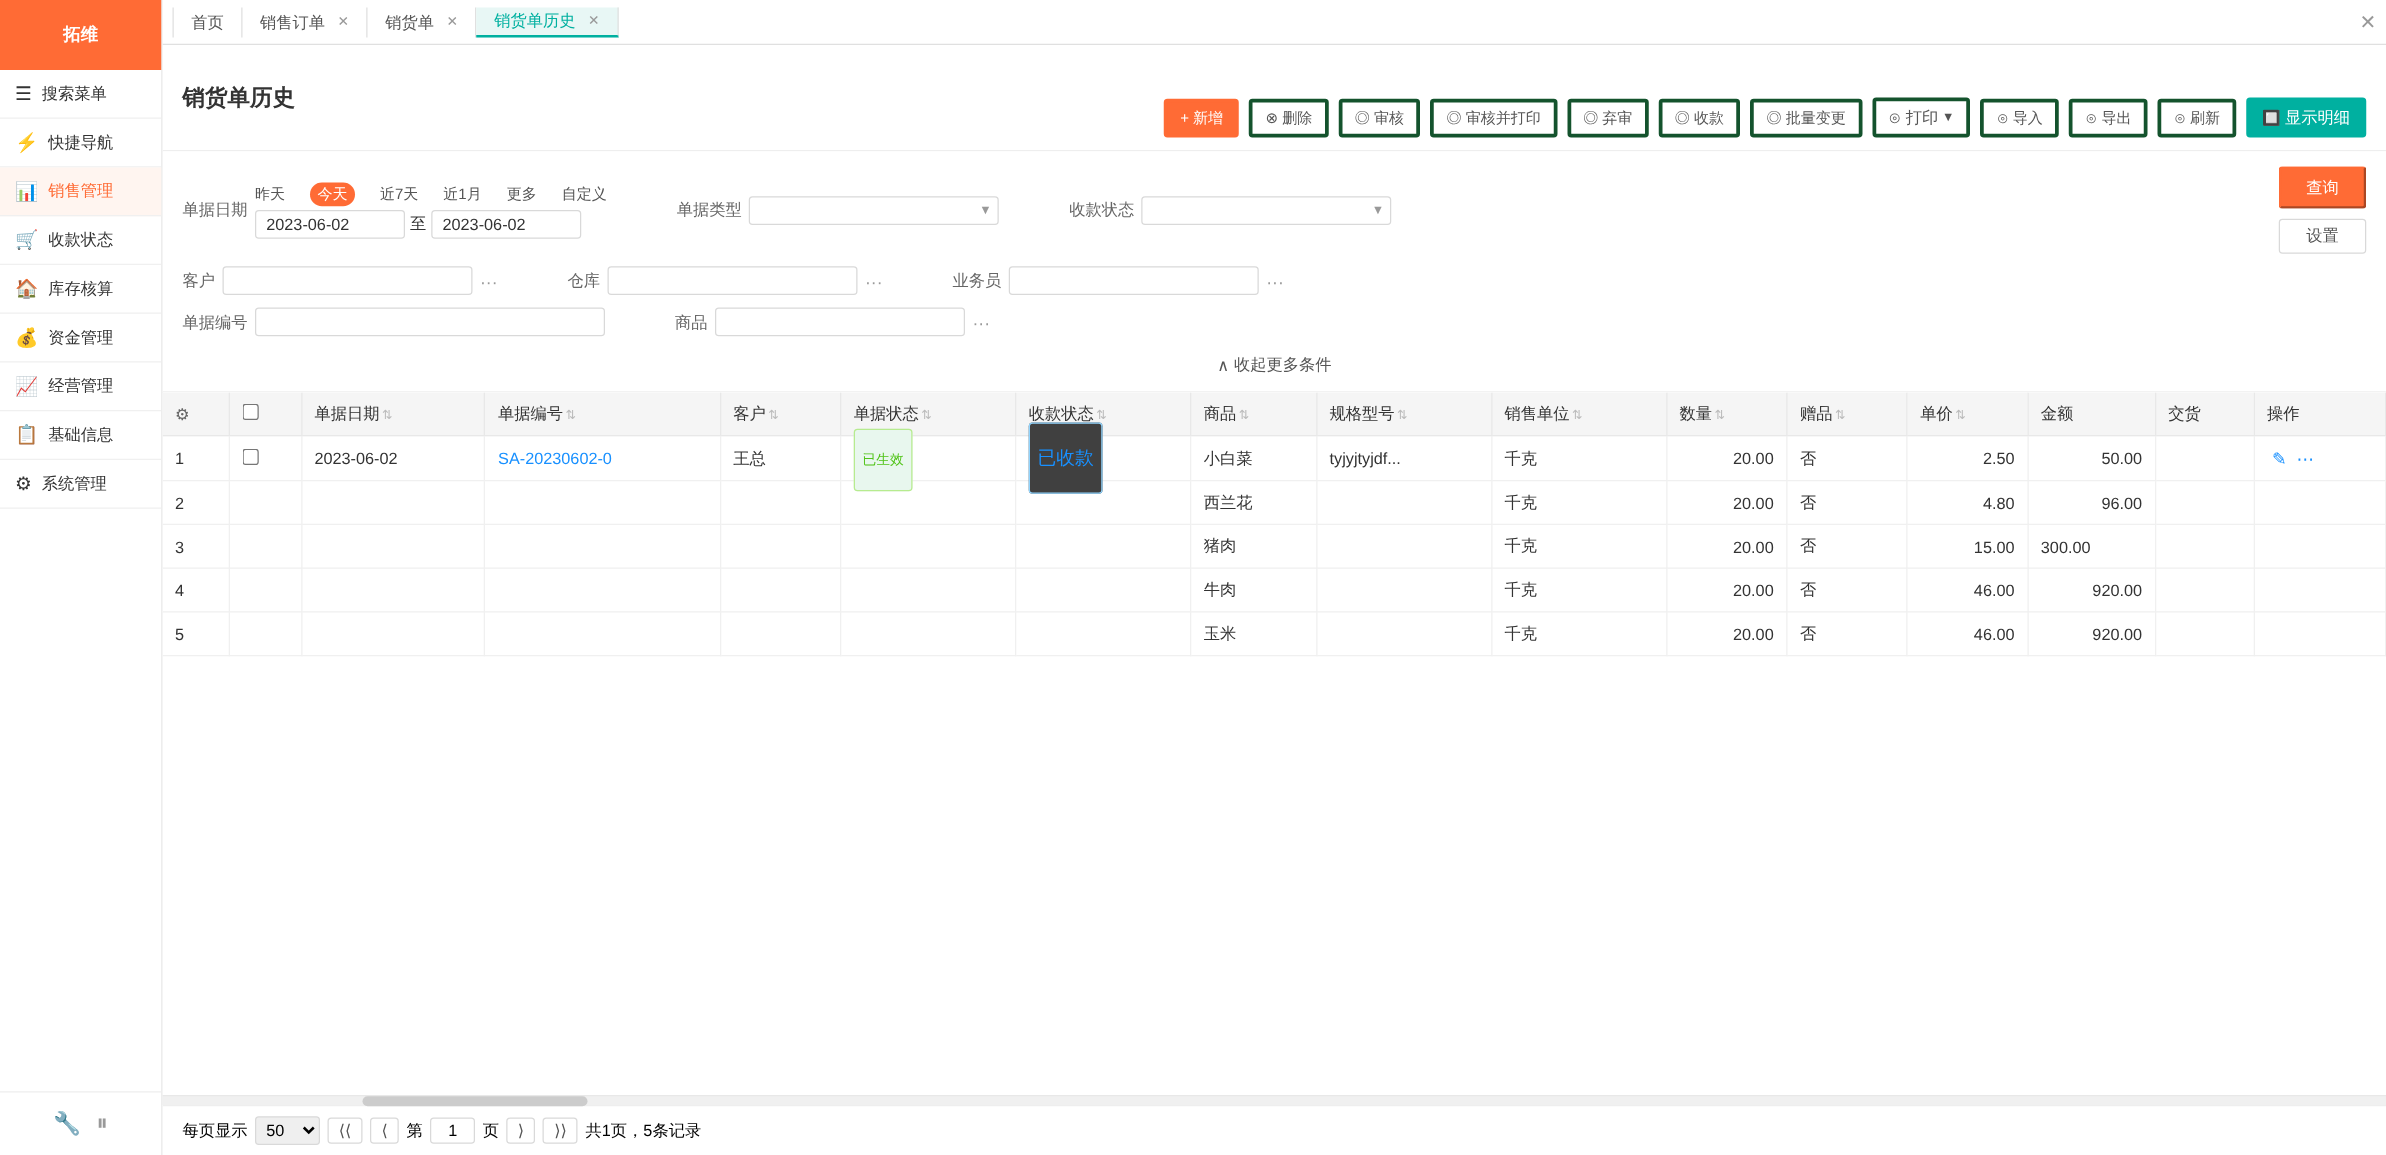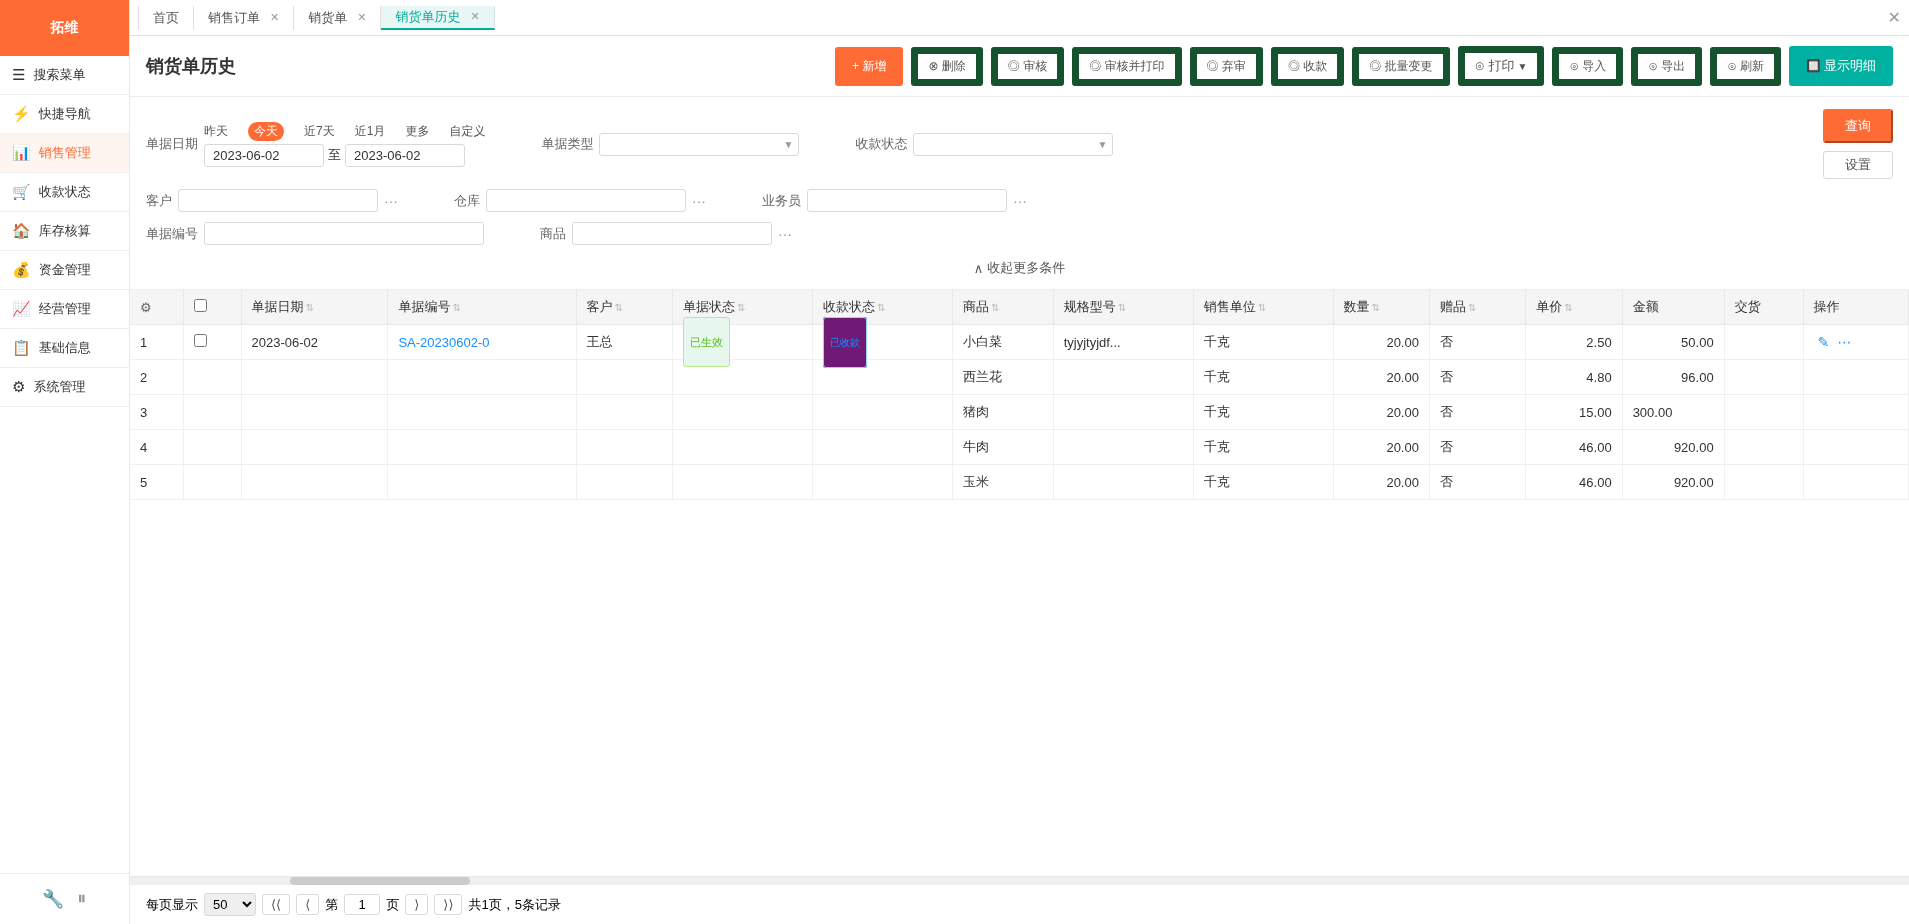--- a/index.html
+++ b/index.html
@@ -98,27 +98,28 @@
       display: flex;
       align-items: center;
       gap: 8px;
       flex-wrap: wrap;
     }
     .btn {
       display: flex;
       align-items: center;
       gap: 3px;
       padding: 4px 10px;
-      border: 7px solid #14532d;
+      border: 3px solid #14532d;
       background: #fff;
       border-radius: 3px;
       cursor: pointer;
       color: #555;
       white-space: nowrap;
       font-size: 12px;
+      margin-top: 32px;
     }
     .btn-primary { background: #ff6b35; border-color: #ff6b35; color: #fff; }
     .btn-teal { background: #00b0a0; border-color: #00b0a0; color: #fff; }
 
     
     .filter-area {
       background: #fff;
       padding: 12px 16px 8px;
       border-bottom: 1px solid #eee;
       flex-shrink: 0;
@@ -198,21 +199,21 @@
     td {
       padding: 8px 10px;
       border-bottom: 1px solid #f0f0f0;
       border-right: 1px solid #f0f0f0;
       color: #333;
       white-space: nowrap;
     }
     .th-sort { cursor: pointer; }
     .sort-icon { color: #bbb; font-size: 10px; margin-left: 2px; }
     .badge-green { background: #e8f7ee; color: #52c41a; border: 1px solid #b7eb8f; border-radius: 3px; padding: 18px 6px; font-size: 11px; }
-    .badge-blue { background: #701a75; color: #1890ff; border: 1px solid #91d5ff; border-radius: 3px; padding: 19px 6px; font-size: 10px; }
+    .badge-blue { background: #404040; color: #1890ff; border: 1px solid #91d5ff; border-radius: 3px; padding: 19px 6px; font-size: 15px; }
     .link-text { color: #1890ff; cursor: pointer; }
     .gear-icon { cursor: pointer; color: #666; }
     .action-btn { border: none; background: none; cursor: pointer; color: #1890ff; padding: 0 4px; font-size: 14px; }
 
     
     .table-footer {
       background: #fffbe6;
       border-top: 1px solid #e8e8e8;
       display: flex;
       align-items: center;

